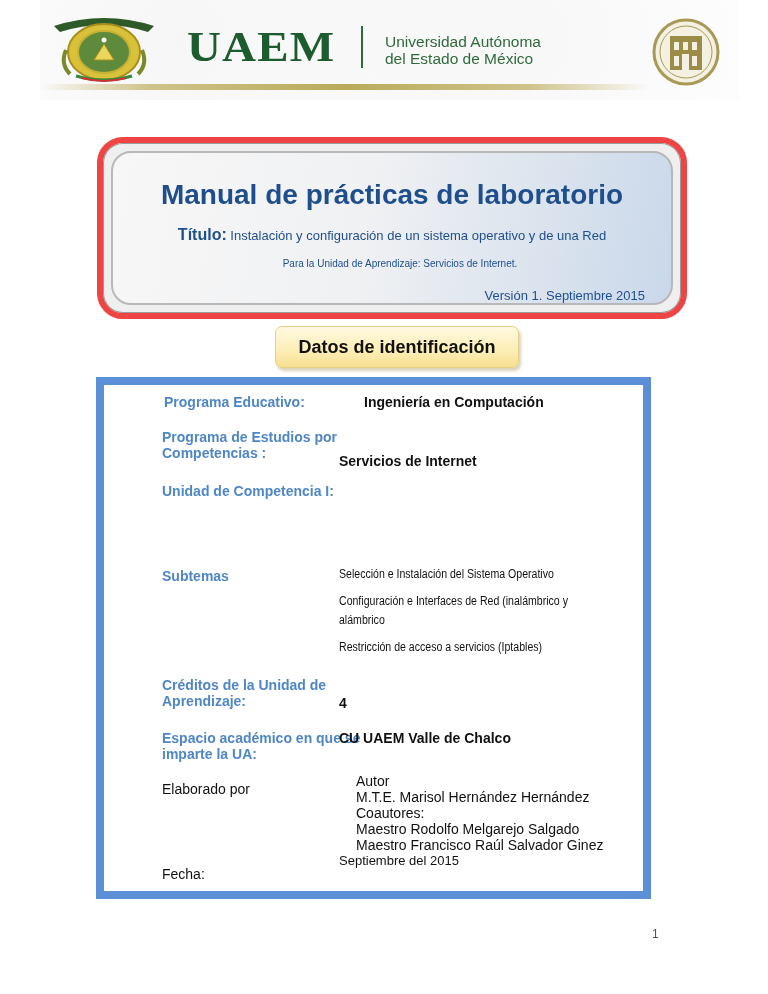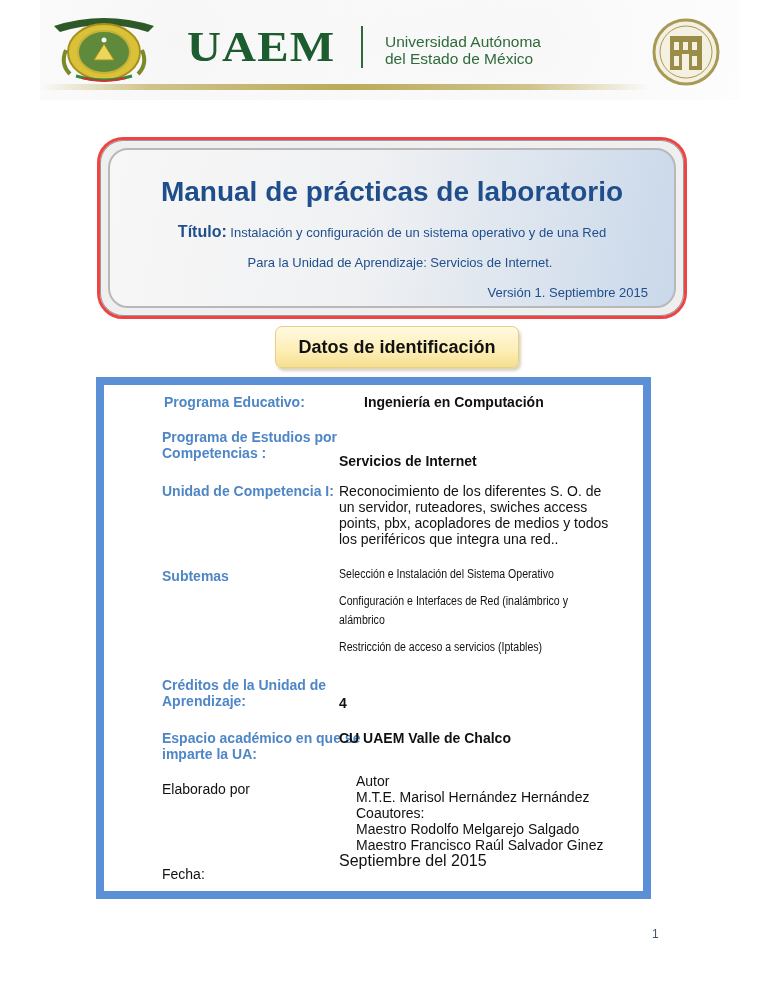--- a/index.html
+++ b/index.html
@@ -29,41 +29,41 @@
     .seal { position: absolute; left: 612px; top: 18px; width: 68px; height: 68px; }
     .gold-rule {
       position: absolute; left: 40px; top: 84px; width: 610px; height: 6px;
       background: linear-gradient(90deg, rgba(200,190,120,0) 0%, #cfc38a 18%, #b9ab5a 50%, #cfc38a 80%, rgba(200,190,120,0) 100%);
       border-radius: 3px;
     }
 
     
     .title-frame {
       position: absolute; left: 97px; top: 137px; width: 590px; height: 182px;
-      border: 3px solid #ef4444; border-radius: 26px;
+      border: 6px solid #ef4444; border-radius: 26px;
       background: #efefef;
       box-shadow: 0 0 0 1px #9a9a9a inset;
     }
     .title-inner {
       position: absolute; left: 8px; top: 8px; right: 8px; bottom: 8px;
       border: 2px solid #b8b8b8; border-radius: 20px;
       background: linear-gradient(100deg, #f7f7f7 0%, #f0f1f3 45%, #dfe6ef 70%, #c9d8ea 100%);
     }
     .main-title {
       position: absolute; left: 0; right: 0; top: 26px; text-align: center;
       font-size: 28px; font-weight: bold; color: #1f4e8c;
     }
     .subtitle-row {
       position: absolute; left: 0; right: 0; top: 73px; text-align: center;
       font-size: 13px; color: #1f4e8c;
     }
     .subtitle-row .label { font-size: 16px; font-weight: bold; }
     .unit-line {
       position: absolute; left: 16px; right: 0; top: 105px; text-align: center;
-      font-size: 13px; color: #1f4e8c;
+      font-size: 10px; color: #1f4e8c;
     }
     .version-line {
       position: absolute; right: 26px; top: 135px;
       font-size: 13px; color: #1f4e8c;
     }
 
     
     .section-tab {
       position: absolute; left: 275px; top: 326px; width: 244px; height: 42px;
       background: linear-gradient(180deg, #fff9e0 0%, #fdeeb5 60%, #f6df8f 100%);
@@ -144,24 +144,20 @@
 <div class="id-table">
 
   <div class="lbl" style="top:9px; left:12px;">Programa Educativo:</div>
   <div class="val bold" style="top:9px;padding-left:25px;">Ingeniería en Computación</div>
 
   <div class="lbl" style="top:44px; white-space:pre-line;">Programa de Estudios por
 Competencias :</div>
   <div class="val bold" style="top:68px;">Servicios de Internet</div>
 
   <div class="lbl" style="top:98px;">Unidad de Competencia I:</div>
-  <div class="val multi" style="top:98px;">Reconocimiento de los diferentes  S.  O. de
-un servidor, ruteadores, swiches access
-points, pbx, acopladores de medios y todos
-los periféricos que integra una red..</div>
 
   <div class="lbl" style="top:183px;">Subtemas</div>
   <div class="sub-list">
     <div class="sub-item">Selección e Instalación del Sistema Operativo</div>
     <div class="sub-item">Configuración e Interfaces de Red (inalámbrico y
 alámbrico</div>
     <div class="sub-item">Restricción de acceso a servicios (Iptables)</div>
   </div>
 
   <div class="lbl" style="top:292px; white-space:pre-line;">Créditos de la Unidad de
@@ -173,16 +169,16 @@
   <div class="val bold" style="top:345px;">CU UAEM Valle de Chalco</div>
 
   <div class="lbl plain" style="top:396px;">Elaborado por</div>
   <div class="val multi" style="top:388px;margin-left:17px;">Autor
 M.T.E. Marisol Hernández Hernández
 Coautores:
 Maestro Rodolfo Melgarejo Salgado
 Maestro Francisco Raúl Salvador Ginez</div>
 
   <div class="lbl plain" style="top:481px;text-align:right;">Fecha:</div>
-  <div class="val" style="top:468px; font-size:16px;">Septiembre del 2015</div>
+  <div class="val" style="top:468px; font-size:13px;">Septiembre del 2015</div>
 </div>
 
 <div class="page-num">1</div>
 
 </body></html>

